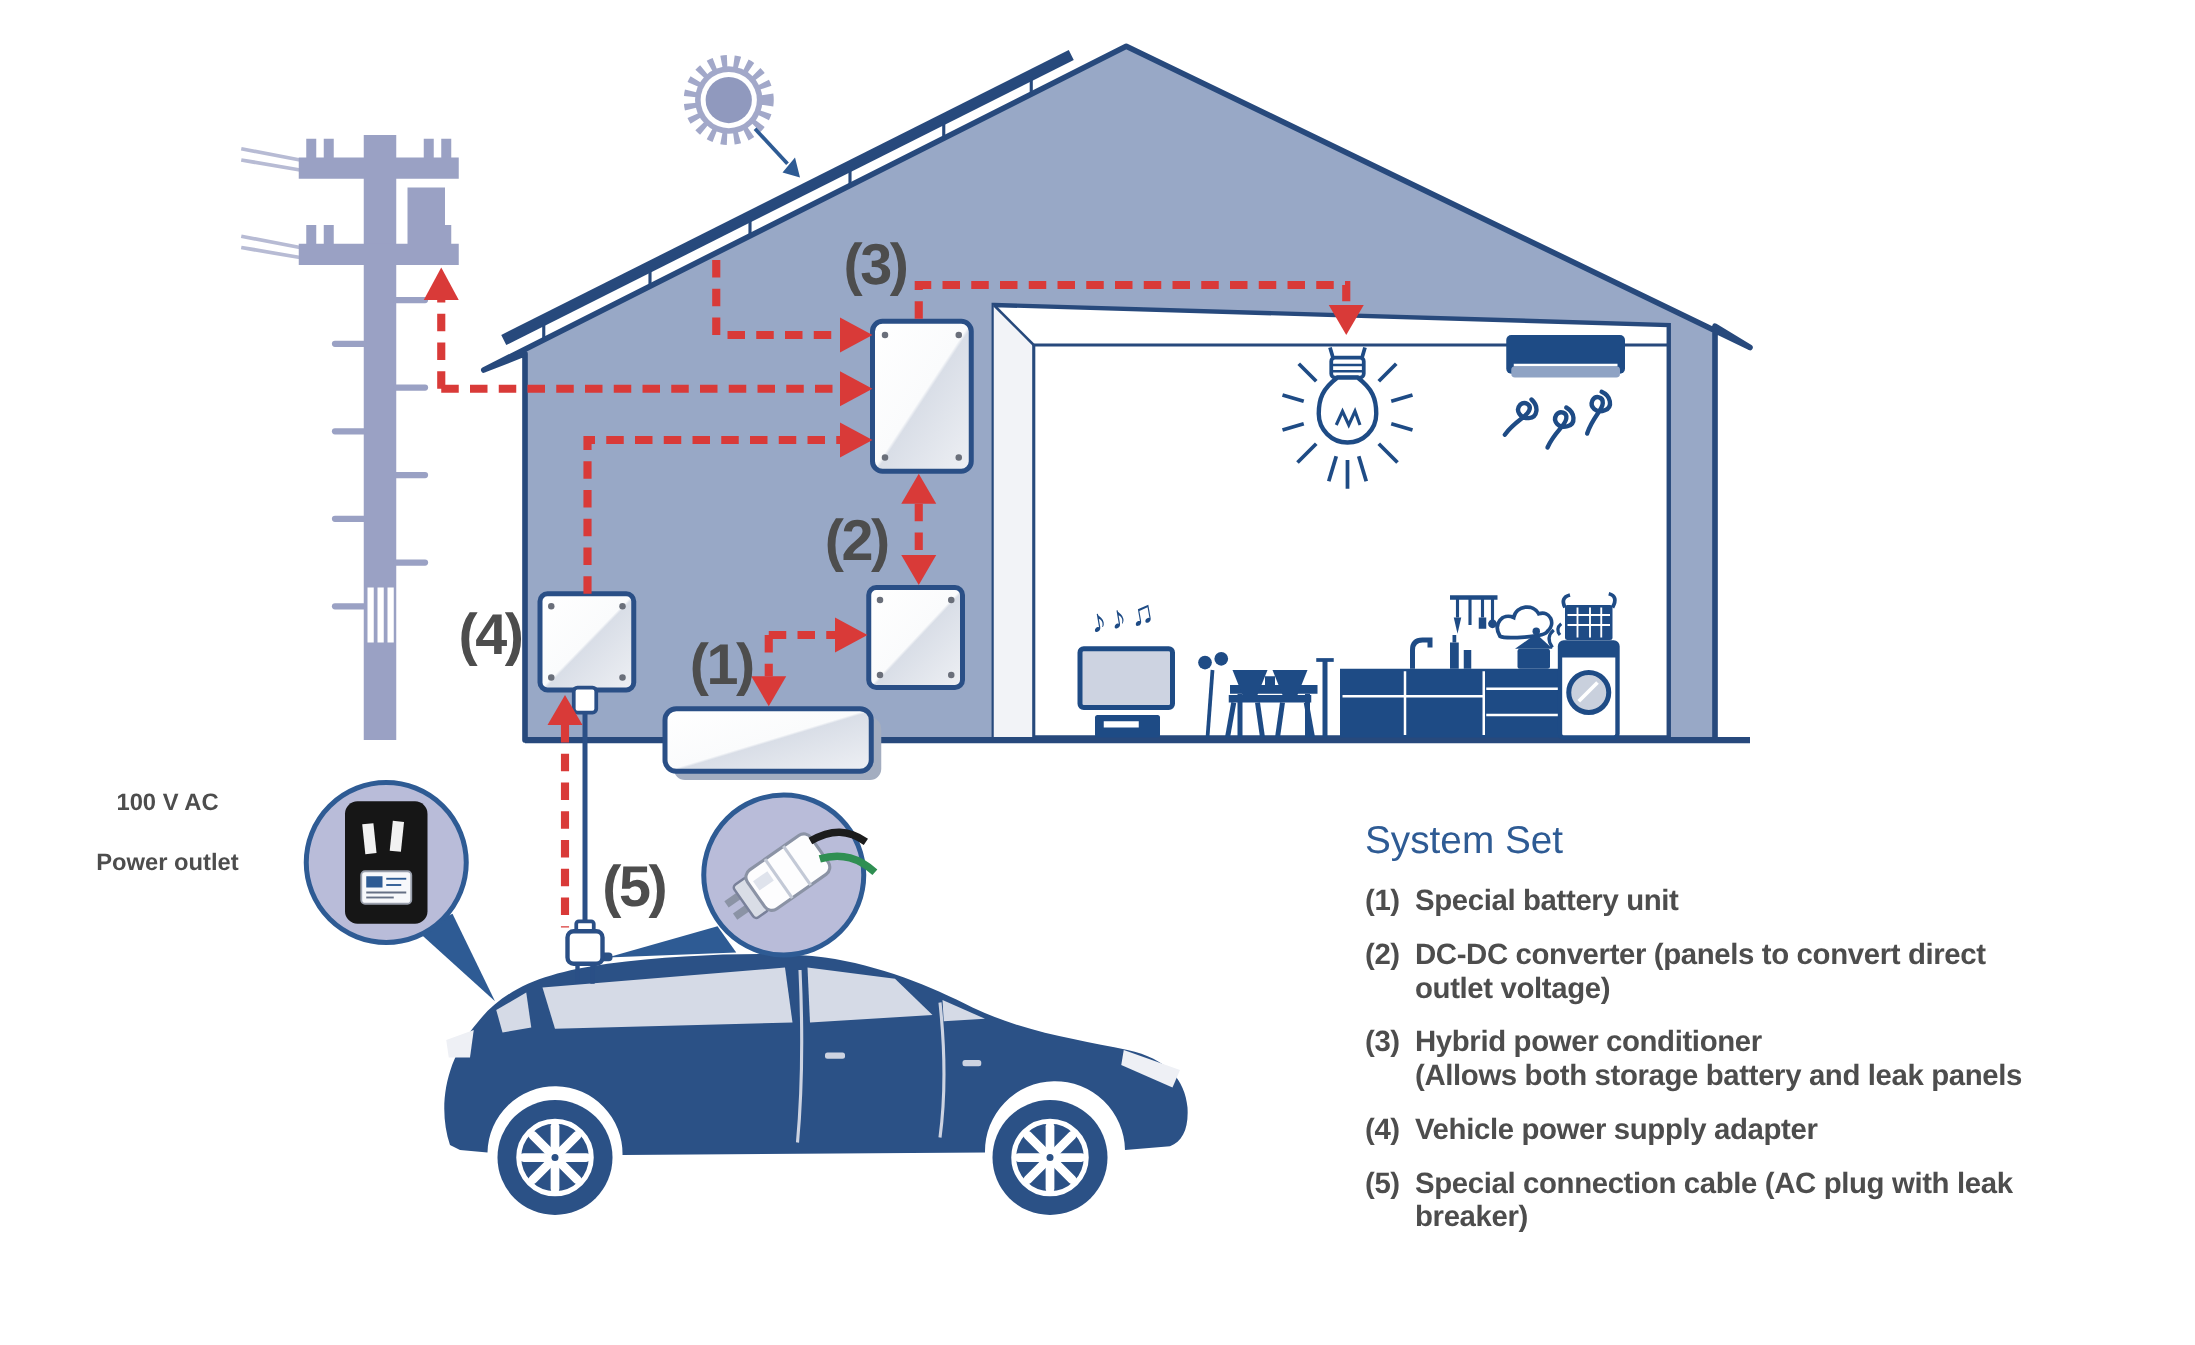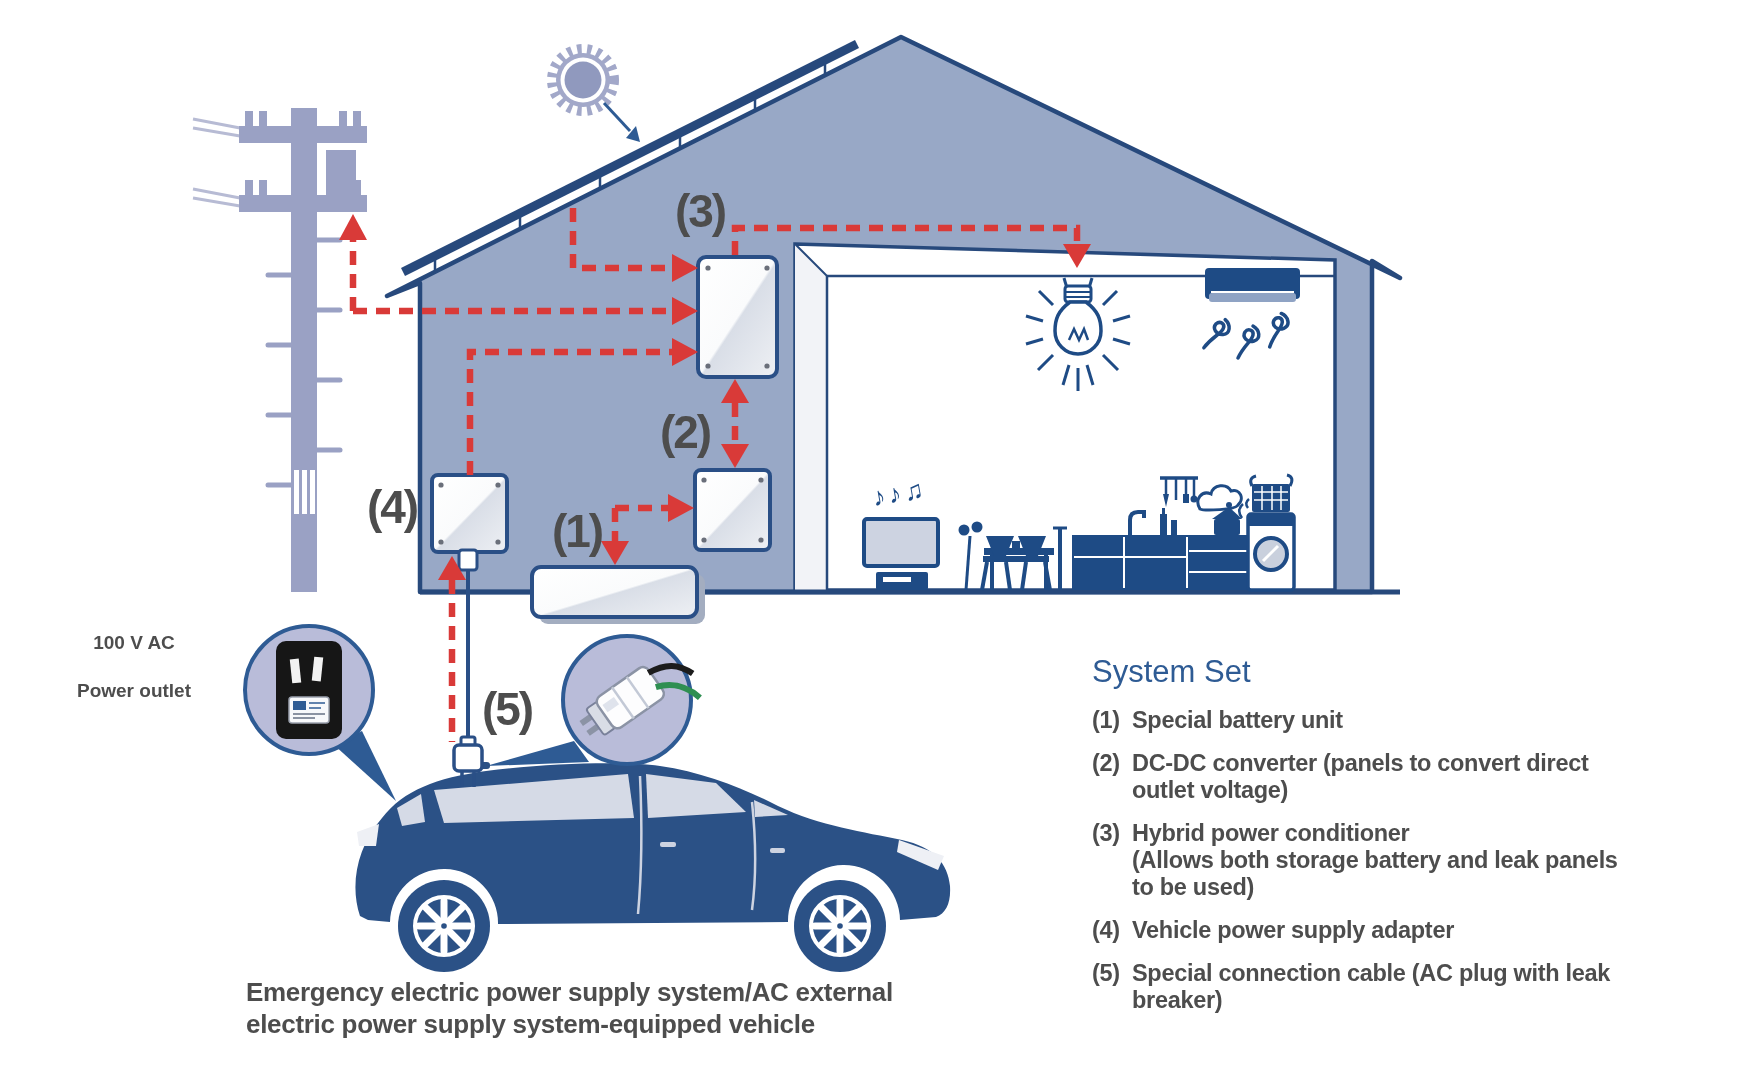--- a/index.html
+++ b/index.html
@@ -369,24 +369,20 @@
 <div class="ovl unit-label" style="left:640px;top:405px;width:90px;">(2)</div>
 <div class="ovl unit-label" style="left:532px;top:504px;width:90px;">(1)</div>
 <div class="ovl unit-label" style="left:347px;top:480px;width:90px;">(4)</div>
 <div class="ovl unit-label" style="left:462px;top:682px;width:90px;">(5)</div>
 
 <div class="ovl outlet-txt" style="left:58px;top:632px;width:152px;">100 V AC</div>
 <div class="ovl outlet-txt" style="left:36px;top:680px;width:196px;">Power outlet</div>
 
 <div class="ovl notes" style="left:872px;top:478px;">♪♪♫</div>
 
-<div class="ovl caption" style="left:246px;top:976px;width:760px;">
-  <div>Emergency electric power supply system/AC external</div>
-  <div>electric power supply system-equipped vehicle</div>
-</div>
 
 <div class="ovl sys" style="left:1092px;top:654px;">
   <div class="sys-title">System Set</div>
 
   <div class="ss-item">
     <div class="ss-row">
       <span class="ss-num">(1)</span>
       <span class="ss-body">Special battery unit</span>
     </div>
   </div>
@@ -404,24 +400,20 @@
 
   <div class="ss-item">
     <div class="ss-row">
       <span class="ss-num">(3)</span>
       <span class="ss-body">Hybrid power conditioner</span>
     </div>
     <div class="ss-row">
       <span class="ss-num"></span>
       <span class="ss-body">(Allows both storage battery and leak panels</span>
     </div>
-    <div class="ss-row">
-      <span class="ss-num"></span>
-      <span class="ss-body">to be used)</span>
-    </div>
   </div>
 
   <div class="ss-item">
     <div class="ss-row">
       <span class="ss-num">(4)</span>
       <span class="ss-body">Vehicle power supply adapter</span>
     </div>
   </div>
 
   <div class="ss-item">

